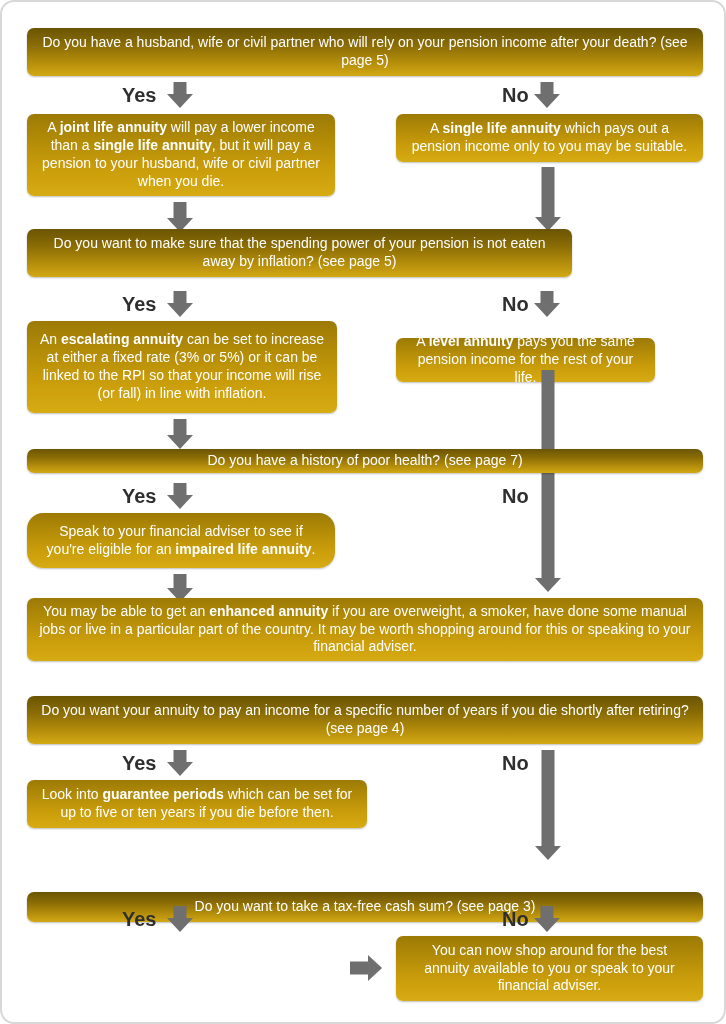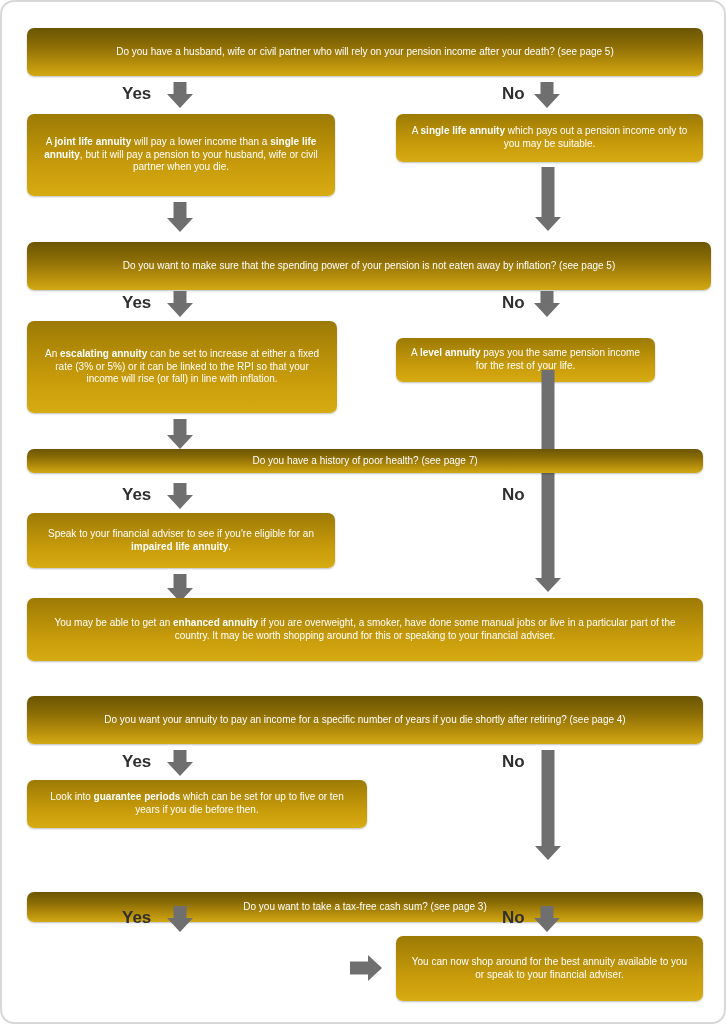--- a/index.html
+++ b/index.html
@@ -26,37 +26,37 @@
     position: absolute;
     box-sizing: border-box;
     border-radius: 7px;
     color: #ffffff;
     display: flex;
     align-items: center;
     justify-content: center;
     text-align: center;
     padding: 6px 12px;
     line-height: 1.28;
-    font-size: 10px;
+    font-size: 14px;
   }
   
   .q {
     background: linear-gradient(to bottom, #6b5504 0%, #8a6c05 35%, #b8900c 75%, #d2a913 100%);
     box-shadow: 0 1px 2px rgba(0,0,0,0.25);
   }
   
   .a {
     background: linear-gradient(to bottom, #9c7a05 0%, #b18a07 30%, #c99c0b 65%, #d7ab12 100%);
     box-shadow: 0 1px 2px rgba(0,0,0,0.25);
   }
   .box b { font-weight: bold; }
   .label {
     position: absolute;
     color: #2f2f2f;
-    font-size: 17px;
+    font-size: 20px;
     font-weight: bold;
     font-family: "Liberation Sans", sans-serif;
   }
   
   .arrow-down {
     position: absolute;
   }
   .arrow-down .shaft {
     position: absolute;
     left: 50%;
@@ -130,21 +130,21 @@
 
   <div class="arrow-down" style="left:163px; top:200px; width:30px; height:30px;">
     <div class="shaft" style="height:16px;"></div>
     <div class="head"></div>
   </div>
   <div class="arrow-down" style="left:531px; top:165px; width:30px; height:64px;">
     <div class="shaft" style="height:50px;"></div>
     <div class="head"></div>
   </div>
 
-  <div class="box q" style="left:25px; top:240px; width:684px; height:48px;">
+  <div class="box q" style="left:25px; top:227px; width:545px; height:48px;">
     <span>Do you want to make sure that the spending power of your pension is not eaten away by inflation? (see page 5)</span>
   </div>
 
   <div class="label" style="left:120px; top:291px;">Yes</div>
   <div class="arrow-down" style="left:163px; top:289px; width:30px; height:26px;">
     <div class="shaft" style="height:12px;"></div>
     <div class="head"></div>
   </div>
 
   <div class="label" style="left:500px; top:291px;">No</div>
@@ -174,21 +174,21 @@
     <span>Do you have a history of poor health? (see page 7)</span>
   </div>
 
   <div class="label" style="left:120px; top:483px;">Yes</div>
   <div class="arrow-down" style="left:163px; top:481px; width:30px; height:26px;">
     <div class="shaft" style="height:12px;"></div>
     <div class="head"></div>
   </div>
   <div class="label" style="left:500px; top:483px;">No</div>
 
-  <div class="box a" style="left:25px; top:511px; width:308px; height:55px;">
+  <div class="box a" style="left:25px; top:511px; width:308px; height:55px;border-radius:16px;">
     <span>Speak to your financial adviser to see if you're eligible for an <b>impaired life annuity</b>.</span>
   </div>
 
   <div class="arrow-down" style="left:163px; top:572px; width:30px; height:28px;">
     <div class="shaft" style="height:14px;"></div>
     <div class="head"></div>
   </div>
 
   <div class="box a" style="left:25px; top:596px; width:676px; height:63px;">
     <span>You may be able to get an <b>enhanced annuity</b> if you are overweight, a smoker, have done some manual jobs or live in a particular part of the country. It may be worth shopping around for this or speaking to your financial adviser.</span>

